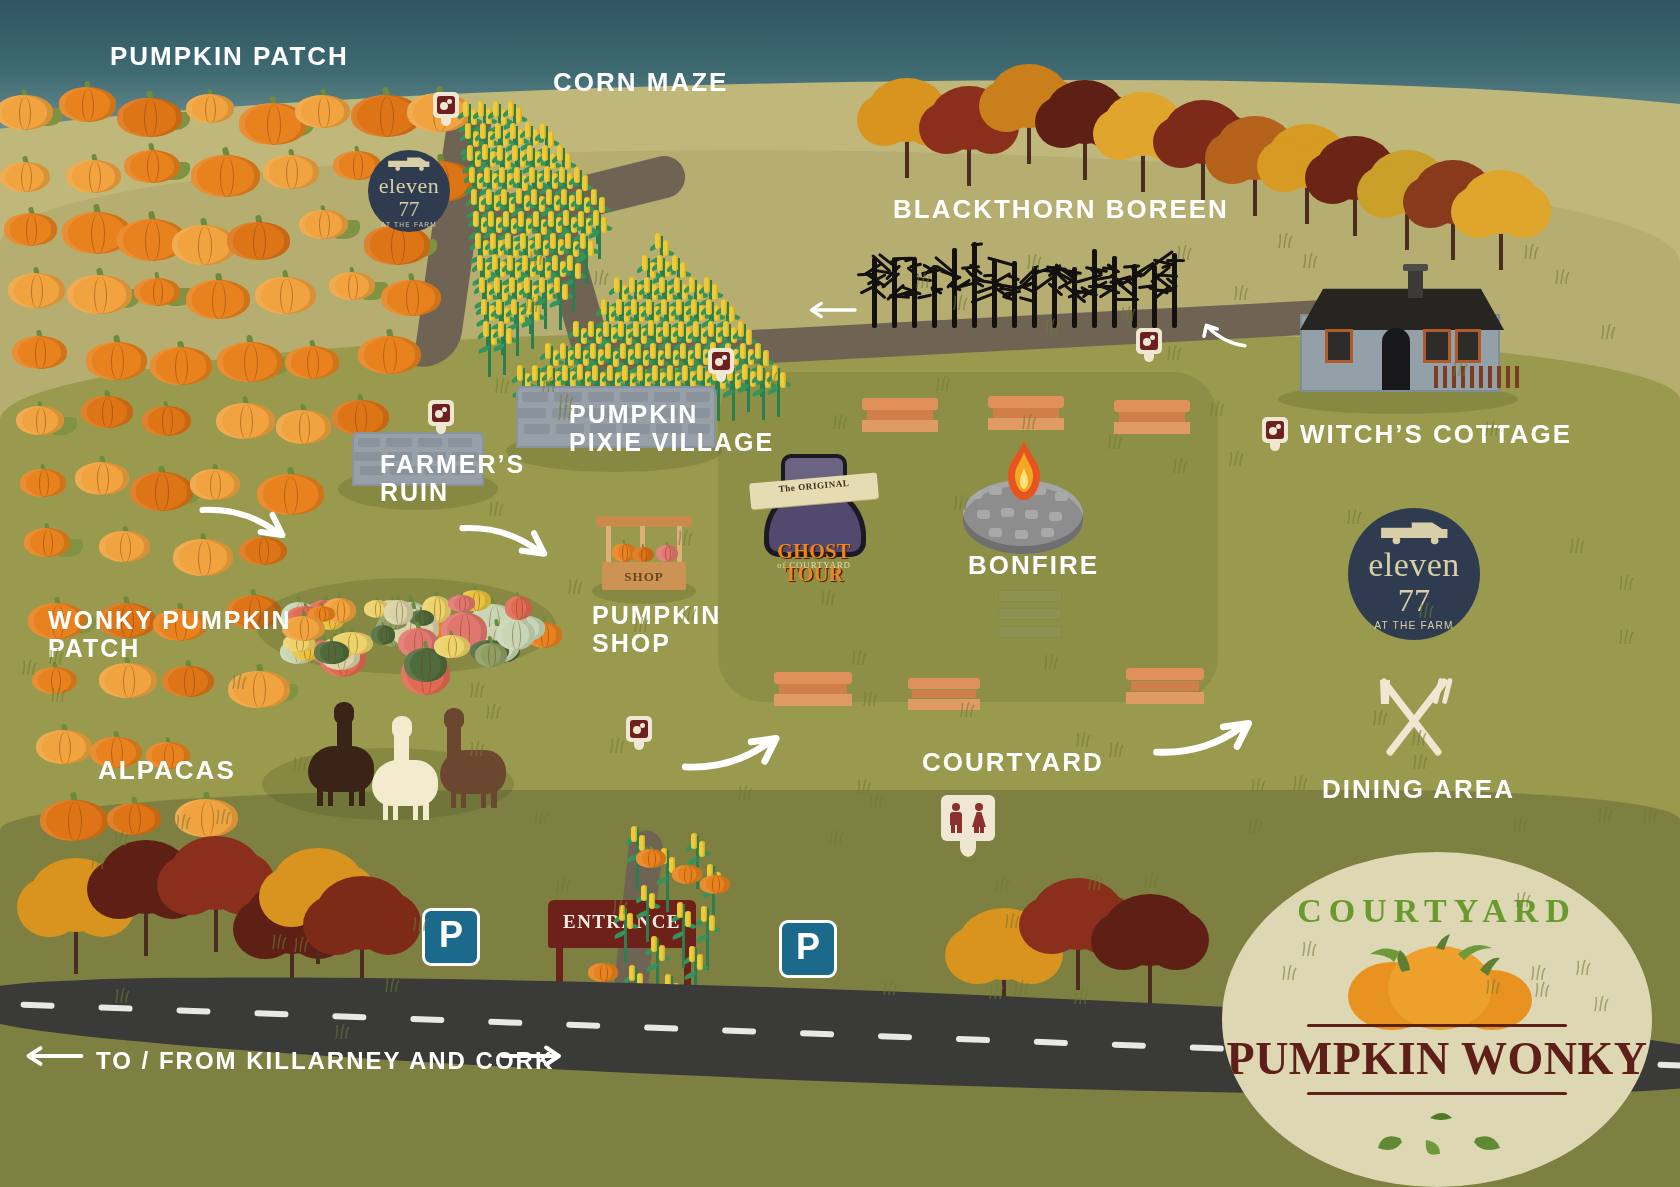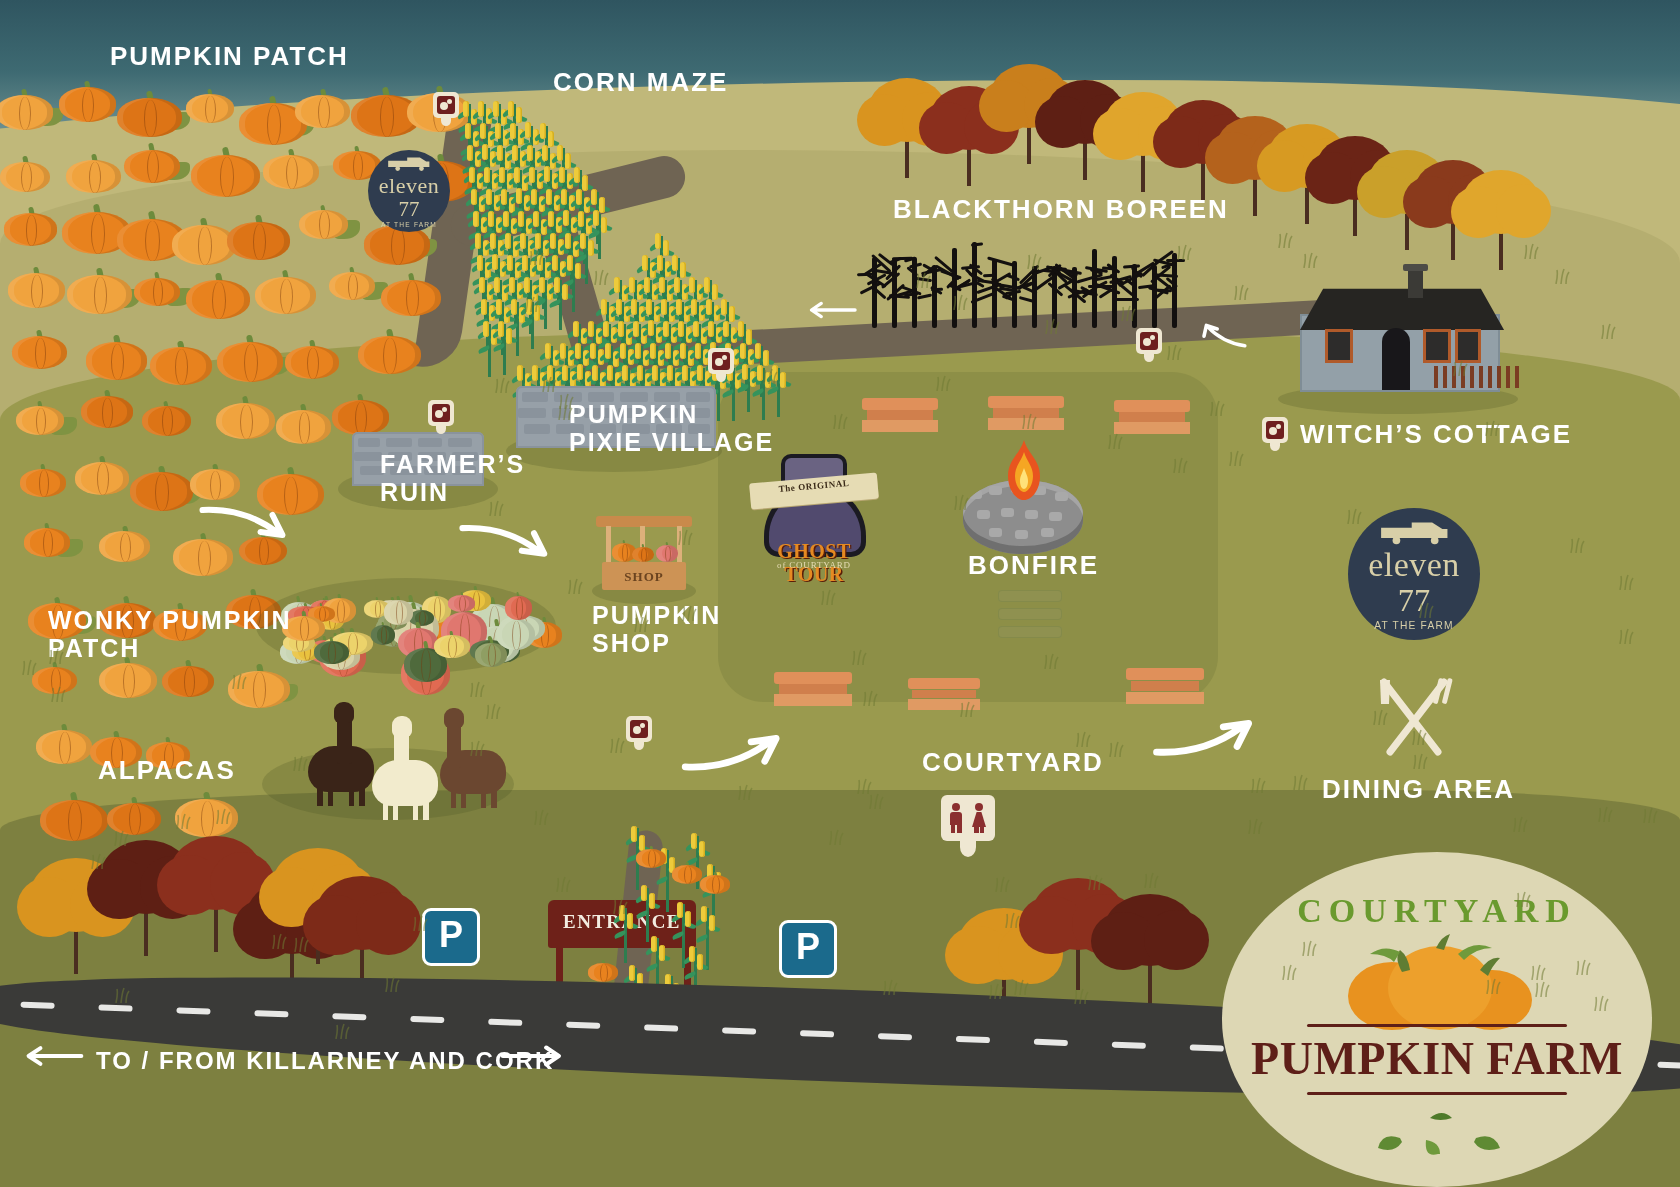--- a/index.html
+++ b/index.html
@@ -2570,21 +2570,21 @@
       <ellipse cx="52" cy="66" rx="44" ry="34" fill="#e8921f"></ellipse>
       <ellipse cx="152" cy="70" rx="40" ry="30" fill="#e8921f"></ellipse>
       <ellipse cx="100" cy="58" rx="52" ry="42" fill="#eda02c"></ellipse>
       <path d="M96 18 q6 -12 14 -14 q-4 10 -6 16z" fill="#5f7d33"></path>
       <path d="M62 42 q-8 -14 -2 -22 q8 6 10 20z" fill="#5f7d33"></path>
       <path d="M140 40 q10 -14 20 -12 q-8 8 -12 18z" fill="#5f7d33"></path>
       <path d="M118 24 q16 -14 34 -6 q-16 0 -28 12z" fill="#6f9a3c"></path>
       <path d="M60 22 q-16 -8 -30 2 q16 0 24 8z" fill="#6f9a3c"></path>
     </svg>
     <div class="rule" style="top:172px;"></div>
-    <div class="pf">PUMPKIN FARM</div>
+    <div class="pf">PUMPKIN WONKY</div>
     <div class="rule" style="top:240px;"></div>
     <svg style="position:absolute;left:148px;top:252px;width:140px;height:60px;" viewBox="0 0 140 60">
       <path d="M30 34 q-18 -6 -22 10 q16 6 24 -6z" fill="#5f8a33"></path>
       <path d="M106 34 q18 -6 24 10 q-18 6 -26 -6z" fill="#5f8a33"></path>
       <path d="M68 50 q-14 4 -12 -14 q14 2 14 14z" fill="#6f9a3c"></path>
       <path d="M60 14 q12 -10 22 0 q-12 4 -22 0z" fill="#4e7a2a"></path>
     </svg>
   </div>
 
   <div id="labels-layer">

